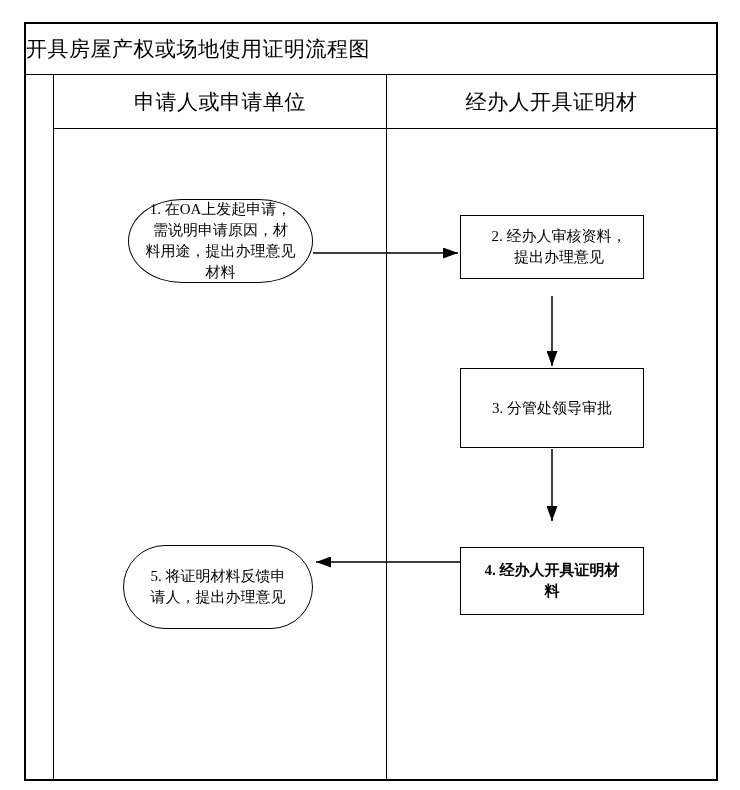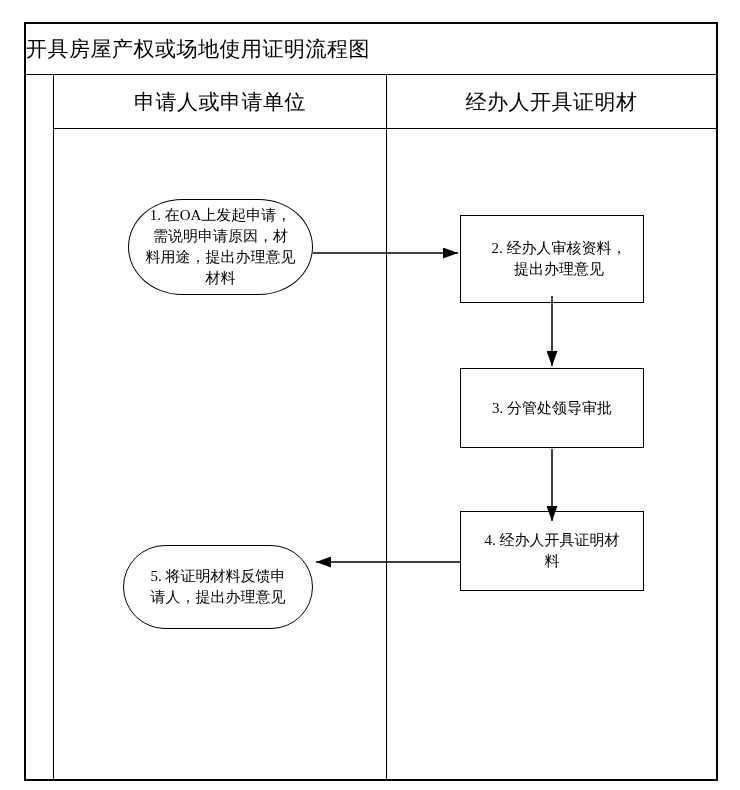--- a/index.html
+++ b/index.html
@@ -68,24 +68,24 @@
     flex-direction: column;
     align-items: center;
     justify-content: center;
     font-size: 15px;
     line-height: 21px;
     text-align: center;
   }
   .node .node-line { white-space: nowrap; }
   .terminator { border-radius: 54px / 50%; }
 
-  .node-step1 { left: 128px; top: 199px; width: 185px; height: 96px; }
-  .node-step2 { left: 460px; top: 215px; width: 184px; height: 88px; padding-left: 14px; }
+  .node-step1 { left: 128px; top: 199px; width: 185px; height: 84px; }
+  .node-step2 { left: 460px; top: 215px; width: 184px; height: 64px; padding-left: 14px; }
   .node-step3 { left: 460px; top: 368px; width: 184px; height: 80px; }
-  .node-step4 { left: 460px; top: 511px; width: 184px; height: 80px; }
+  .node-step4 { left: 460px; top: 547px; width: 184px; height: 68px; font-weight: bold; }
   .node-step5 { left: 123px; top: 520px; width: 190px; height: 84px; border-radius: 42px / 50%; margin-top: 25px; }
 
   .arrows {
     position: absolute;
     left: 0;
     top: 0;
     pointer-events: none;
   }
 </style>
 </head>

